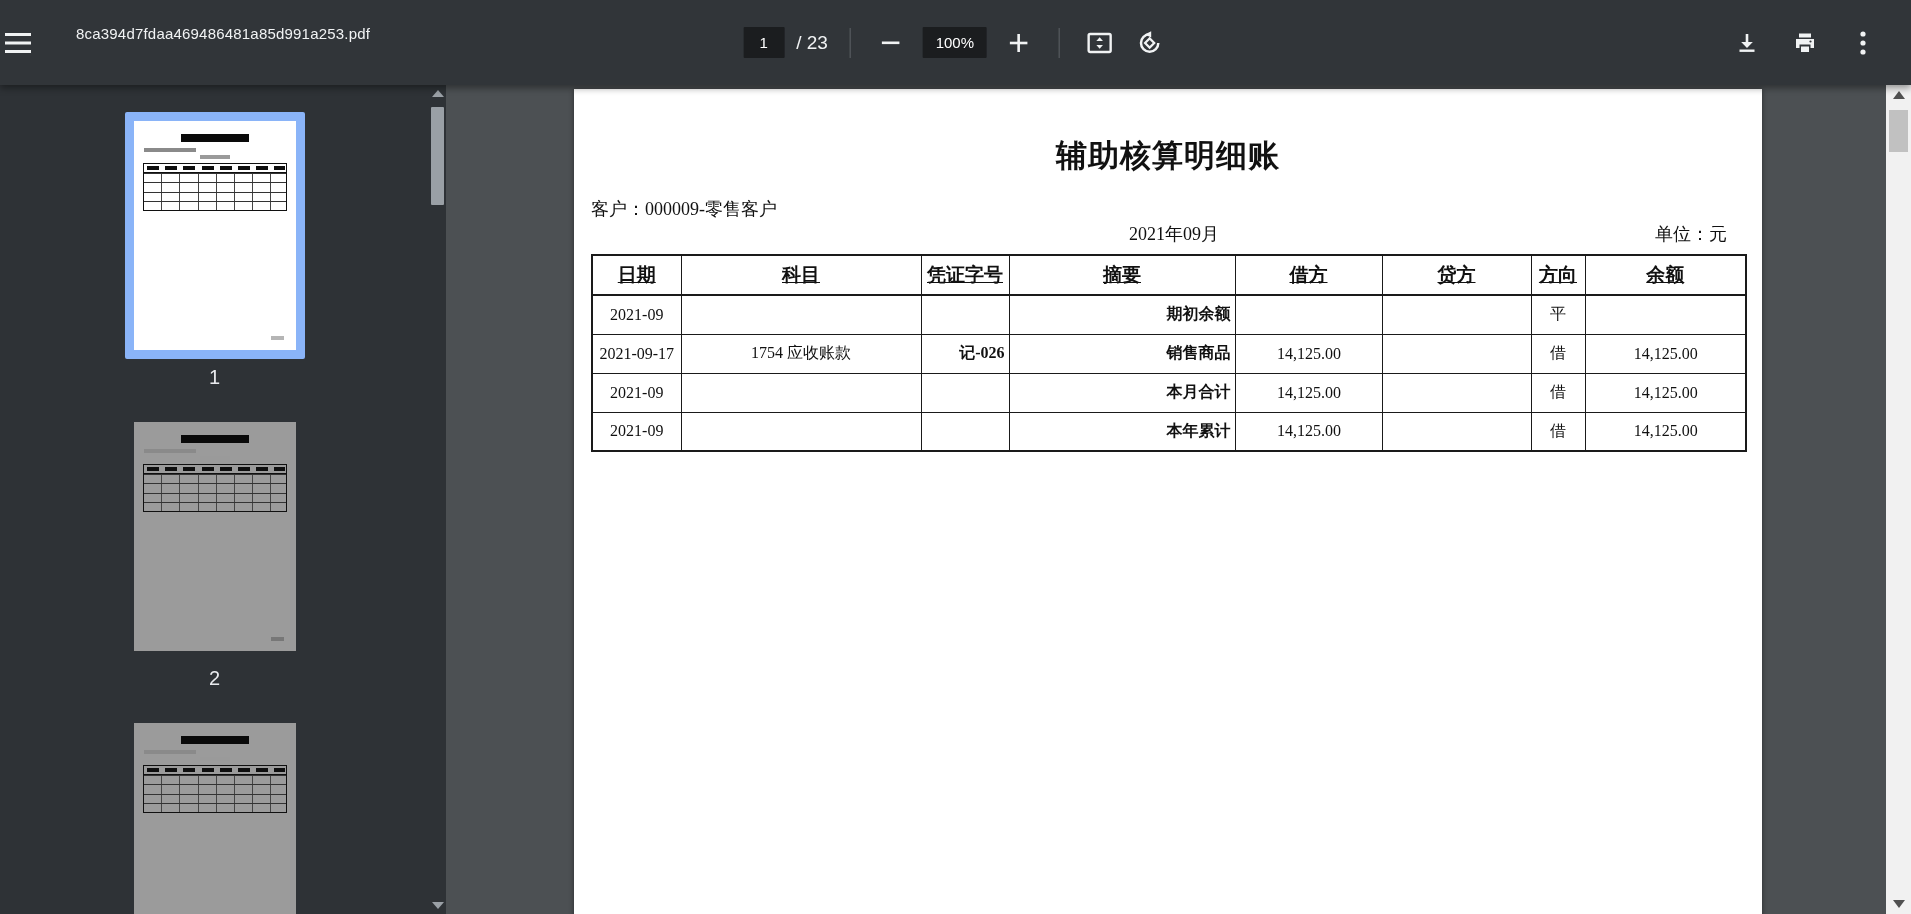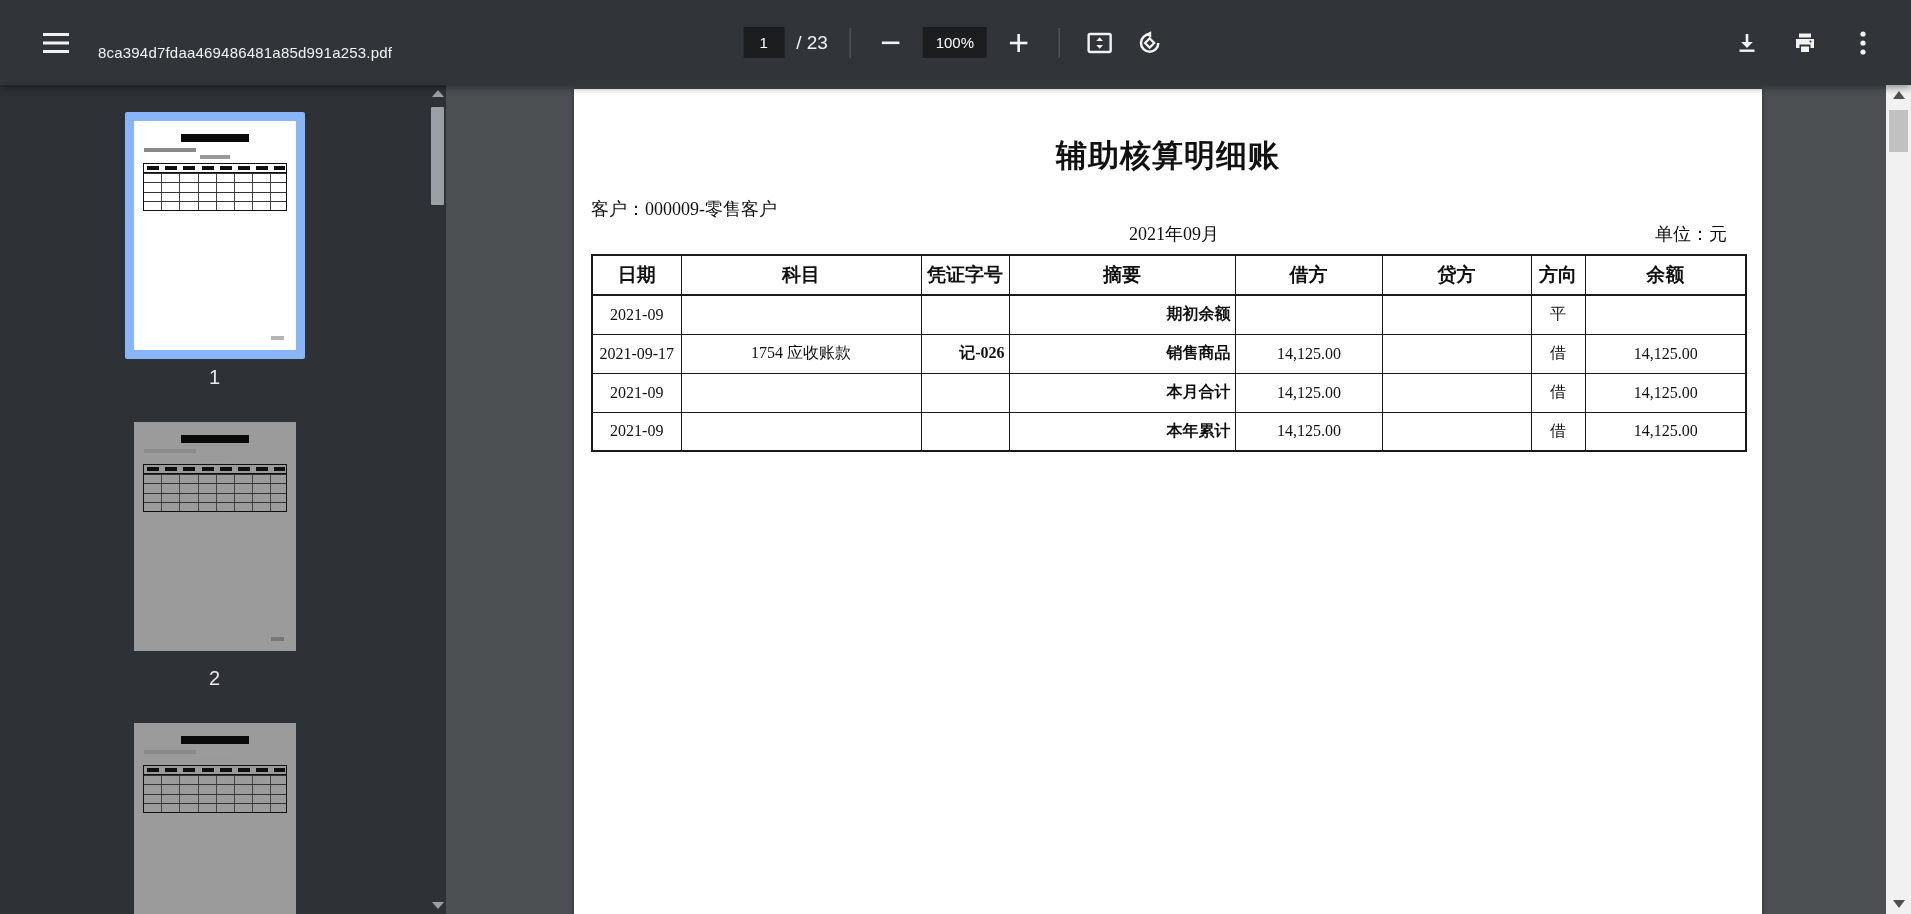--- a/index.html
+++ b/index.html
@@ -3,21 +3,21 @@
 <meta charset="utf-8">
 <style>
   * { margin:0; padding:0; box-sizing:border-box; }
   html,body { width:1911px; height:914px; overflow:hidden;
     font-family:"Liberation Sans", sans-serif; background:#4c5053; }
 
   
   .toolbar { position:absolute; top:0; left:0; width:1911px; height:85px;
     background:#313539; color:#f1f3f4; display:flex; align-items:center;
     box-shadow:0 3px 7px rgba(0,0,0,.4); z-index:20; }
-  .tb-left { display:flex; align-items:flex-end; gap:24px; padding-left:38px; }
+  .tb-left { display:flex; align-items:flex-start; gap:40px; }
   .icon-btn { background:none; border:none; cursor:pointer; display:flex;
     align-items:center; justify-content:center; width:36px; height:36px; }
   .filename { font-size:15px; color:#f1f3f4; letter-spacing:.2px; }
   .tb-center { position:absolute; left:50%; top:0; height:85px; transform:translateX(-50%);
     display:flex; align-items:center; gap:14px; }
   .page-input { width:41px; height:31px; background:#1b1d1f; border:none; color:#fff;
     text-align:center; font-size:15px; border-radius:1px; font-family:"Liberation Sans",sans-serif; }
   .page-count { font-size:19px; margin-left:-2px; }
   .tb-divider { width:1px; height:30px; background:#5f6367; margin:0 8px; }
   .zoom-box { min-width:64px; height:31px; background:#1b1d1f; color:#fff; font-size:15px;
@@ -65,21 +65,21 @@
     background:#fff; box-shadow:0 1px 5px rgba(0,0,0,.45); padding:46px 17px 0;
     font-family:"Liberation Serif","DejaVu Serif",serif; color:#111; }
   .doc-title { text-align:center; font-size:31px; font-weight:bold; letter-spacing:1px; }
   .customer-line { margin-top:20px; font-size:18px; }
   .meta-row { position:relative; height:27px; margin-top:1px; font-size:18px; }
   .period { position:absolute; left:12px; right:0; text-align:center; }
   .unit { position:absolute; right:18px; }
   table.ledger { width:1154px; border-collapse:collapse; margin-top:5px;
     border:2px solid #1a1a1a; table-layout:fixed; }
   .ledger th { border:1px solid #1a1a1a; border-bottom:2px solid #1a1a1a;
-    height:40px; font-size:19px; font-weight:bold; text-align:center; }
+    height:40px; font-size:19px; font-weight:bold; text-align:center;text-decoration:underline; }
   .ledger td { border:1px solid #1a1a1a; height:39px; font-size:16px; padding:0 4px;margin-top:30px; }
   .col-c { text-align:center; } .col-l { text-align:right; padding-left:7px !important;font-weight:bold; }
   .col-r { text-align:center; padding-right:3px !important; }
 
   
   .main-scroll { position:absolute; top:85px; right:0; width:25px; height:829px; background:#f1f1f1; }
   .main-scroll .arrow { position:absolute; left:0; width:25px; height:20px; display:flex;
     align-items:center; justify-content:center; cursor:pointer; }
   .mtri-up { width:0; height:0; border-left:6px solid transparent; border-right:6px solid transparent;
     border-bottom:8px solid #505050; }

